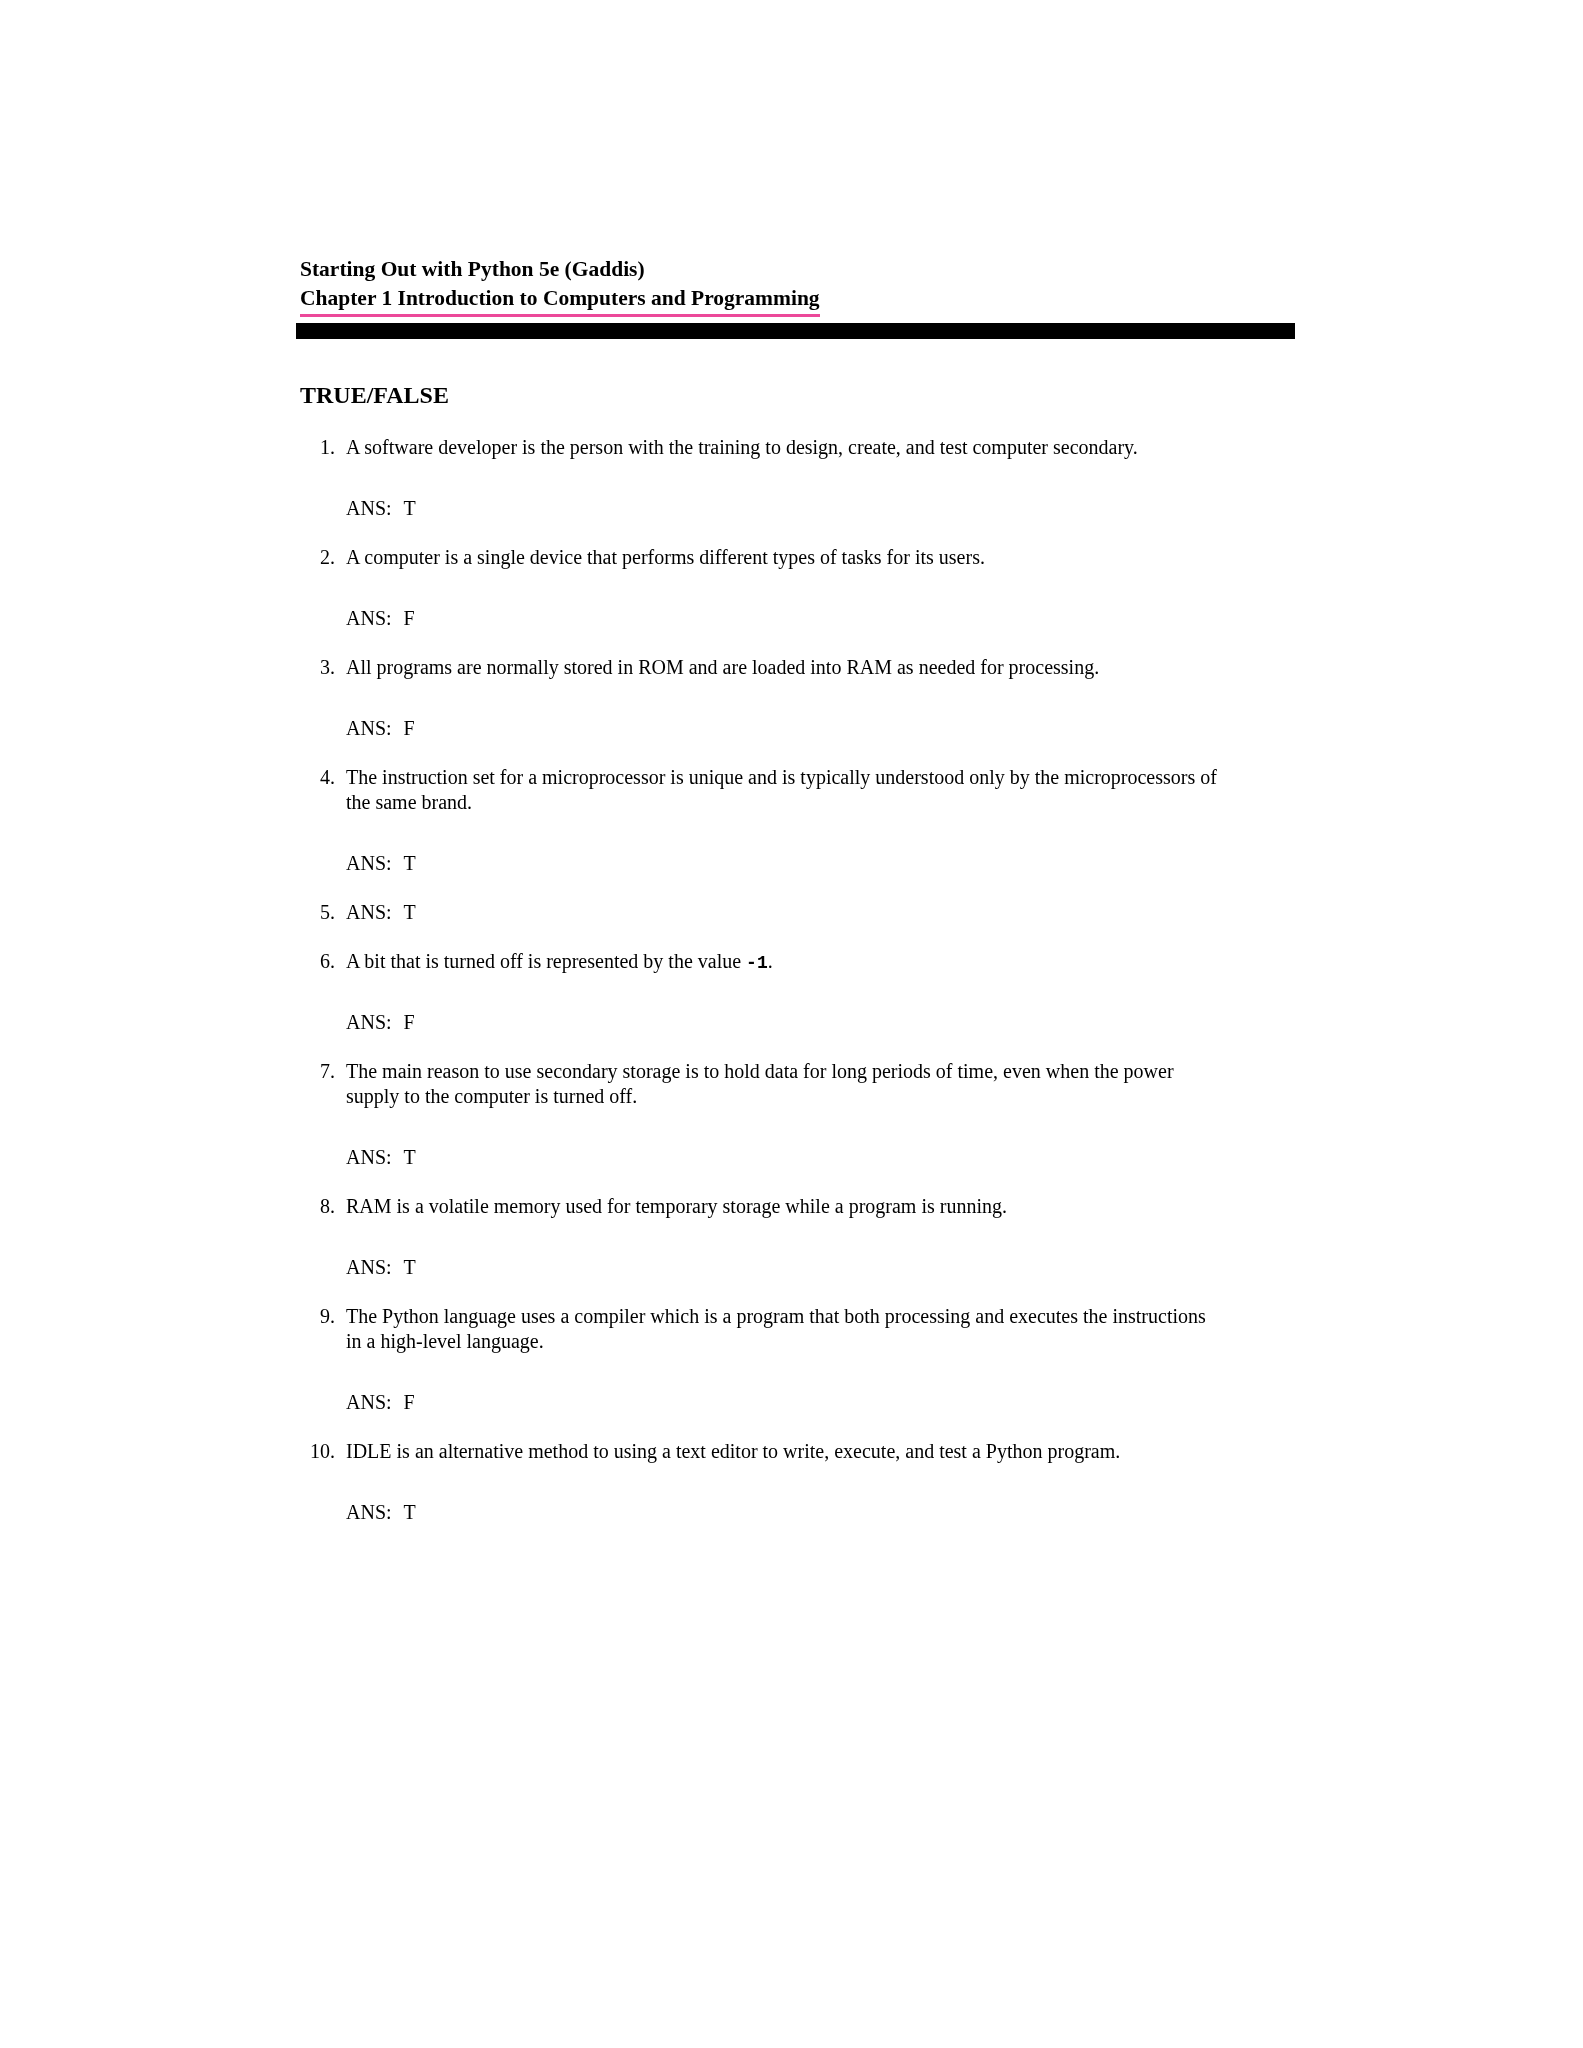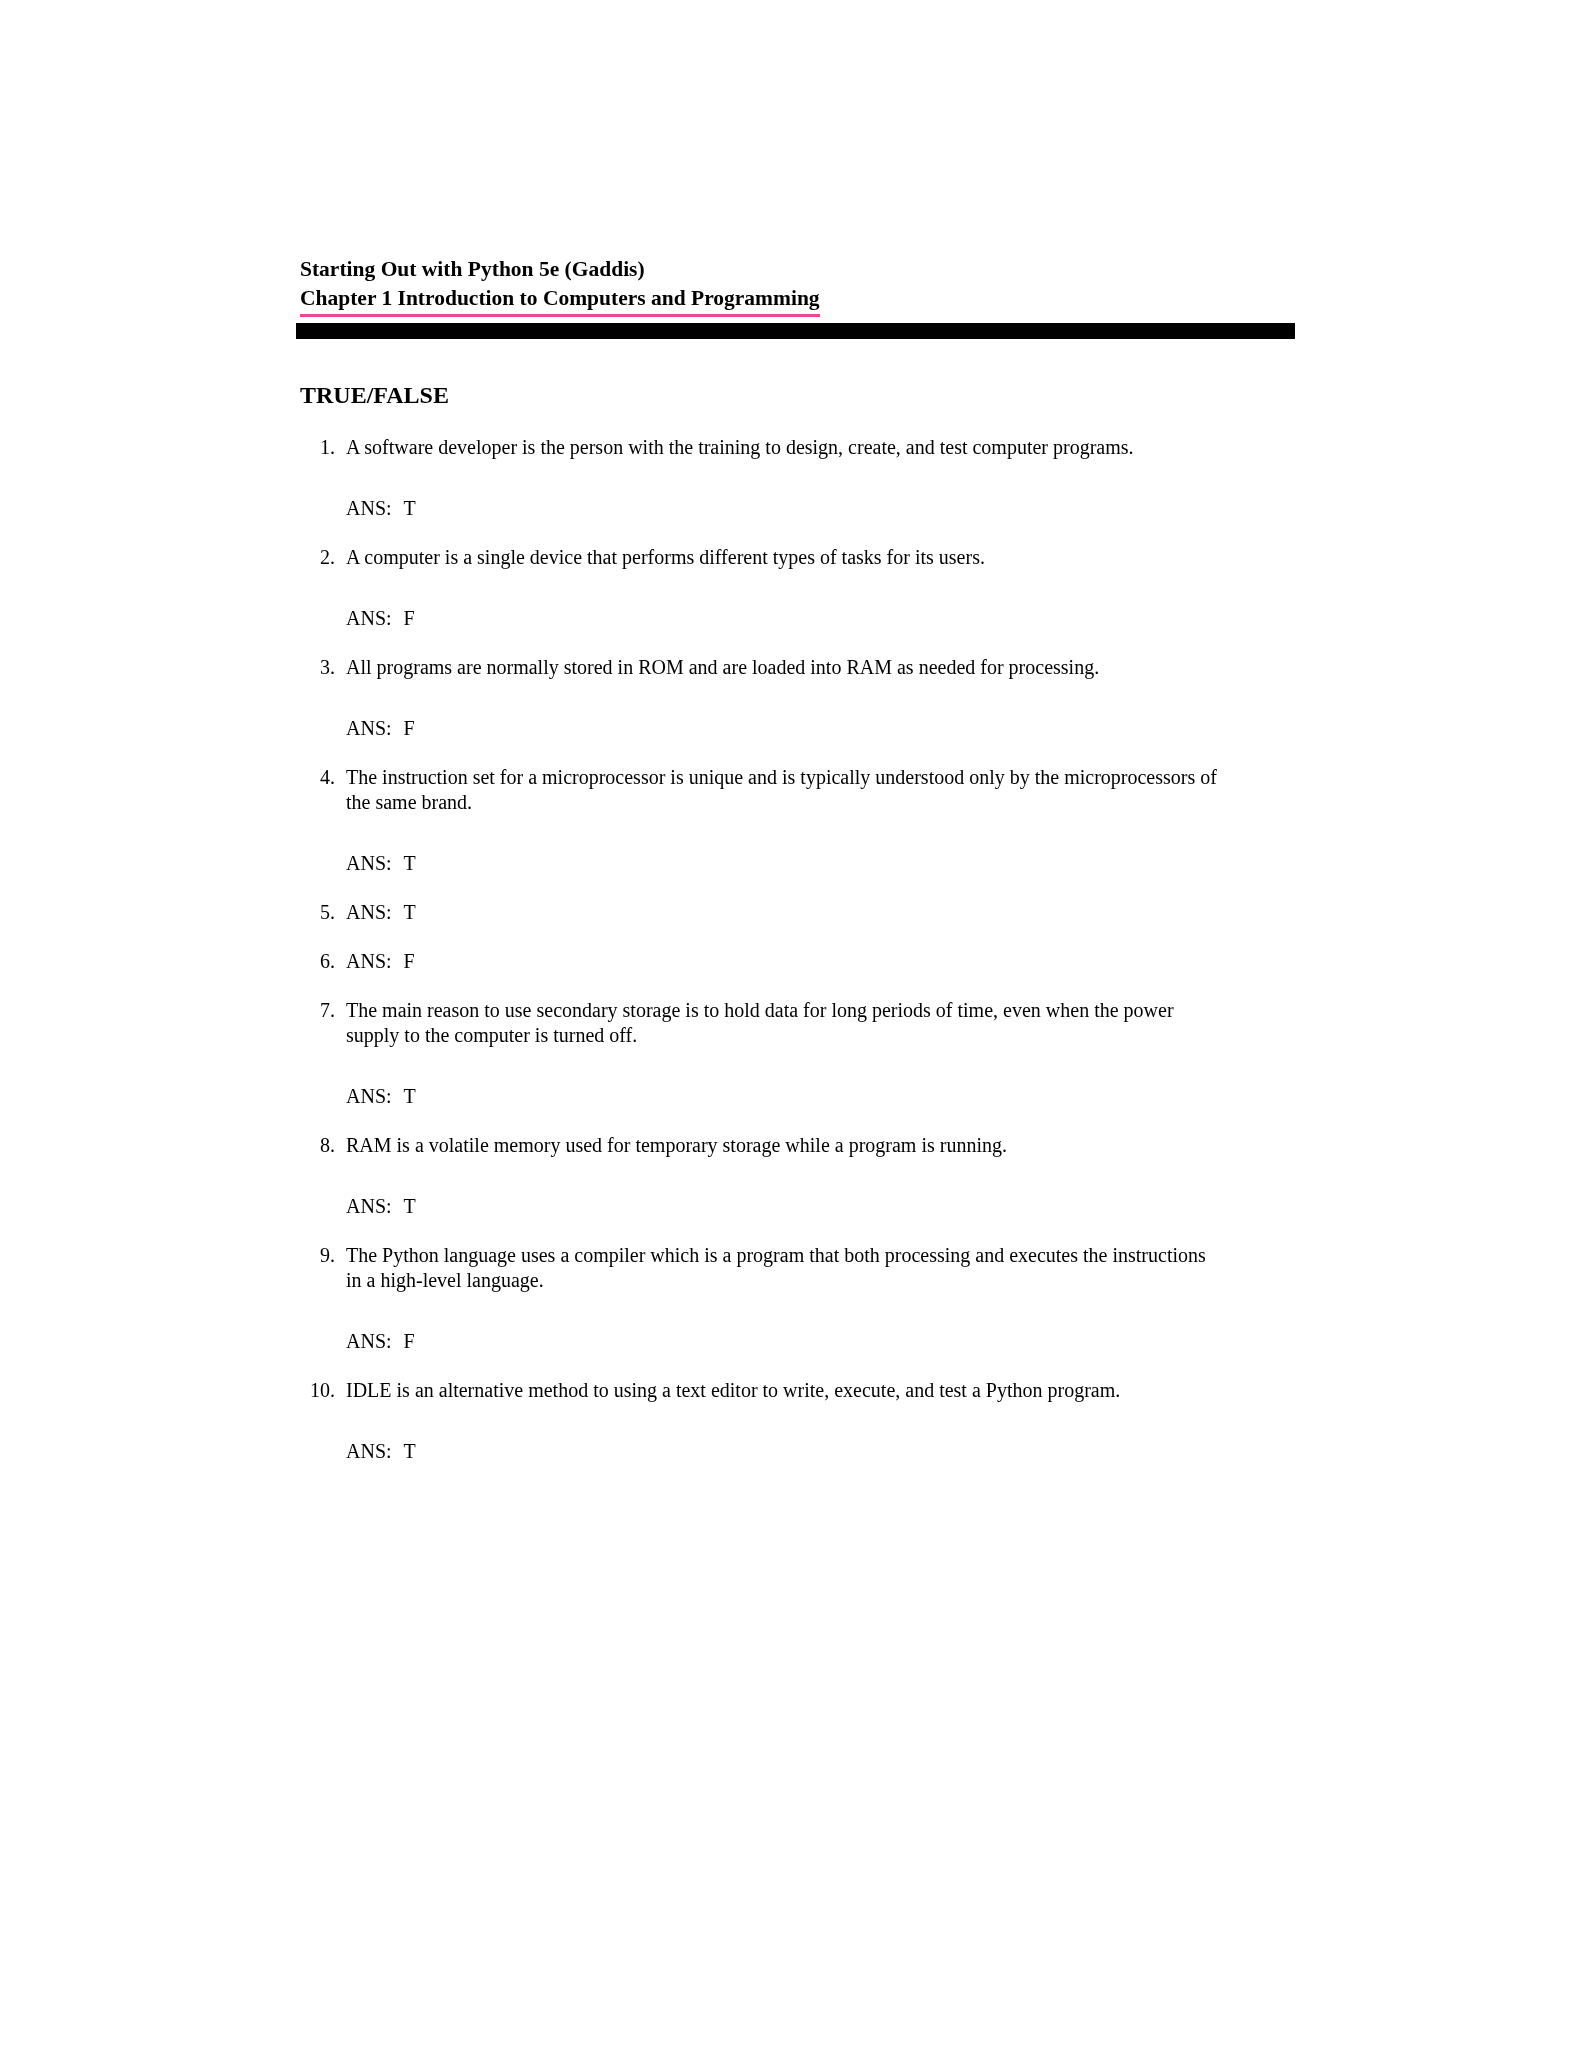--- a/index.html
+++ b/index.html
@@ -96,21 +96,21 @@
     </header>
 
     <div class="black-bar" style="background: rgb(0, 0, 0);"></div>
 
     <h2 class="section-heading">TRUE/FALSE</h2>
 
     <div class="q-list">
   <div class="q-item">
     <span class="q-num">1.</span>
     <div class="q-body">
-      <p class="q-text"><span class="q-pre">A software developer is the person with the training to design, create, and test computer programs.</span><span class="q-code"></span><span class="q-post"></span></p>
+      <p class="q-text"><span class="q-pre">A software developer is the person with the training to design, create, and test computer secondary.</span><span class="q-code"></span><span class="q-post"></span></p>
       <p class="q-ans"><span class="ans-label">ANS:</span><span class="ans-value">T</span></p>
     </div>
   </div>
 
   <div class="q-item">
     <span class="q-num">2.</span>
     <div class="q-body">
       <p class="q-text"><span class="q-pre">A computer is a single device that performs different types of tasks for its users.</span><span class="q-code"></span><span class="q-post"></span></p>
       <p class="q-ans"><span class="ans-label">ANS:</span><span class="ans-value">F</span></p>
     </div>
@@ -135,20 +135,21 @@
   <div class="q-item">
     <span class="q-num">5.</span>
     <div class="q-body">
       <p class="q-ans"><span class="ans-label">ANS:</span><span class="ans-value">T</span></p>
     </div>
   </div>
 
   <div class="q-item">
     <span class="q-num">6.</span>
     <div class="q-body">
+      <p class="q-text"><span class="q-pre">A bit that is turned off is represented by the value </span><span class="q-code">-1</span><span class="q-post">.</span></p>
       <p class="q-ans"><span class="ans-label">ANS:</span><span class="ans-value">F</span></p>
     </div>
   </div>
 
   <div class="q-item">
     <span class="q-num">7.</span>
     <div class="q-body">
       <p class="q-text"><span class="q-pre">The main reason to use secondary storage is to hold data for long periods of time, even when the power supply to the computer is turned off.</span><span class="q-code"></span><span class="q-post"></span></p>
       <p class="q-ans"><span class="ans-label">ANS:</span><span class="ans-value">T</span></p>
     </div>

